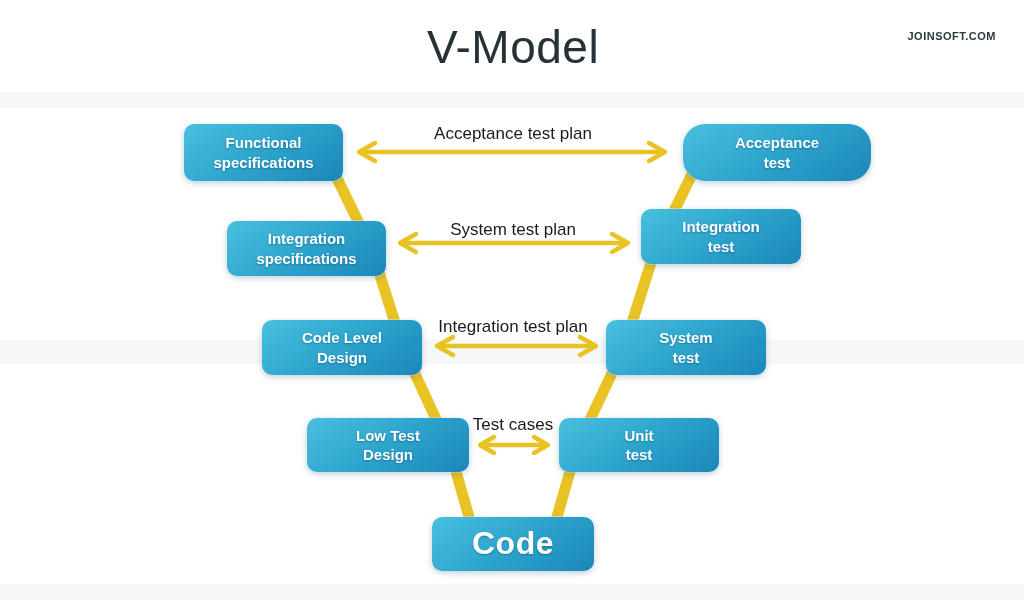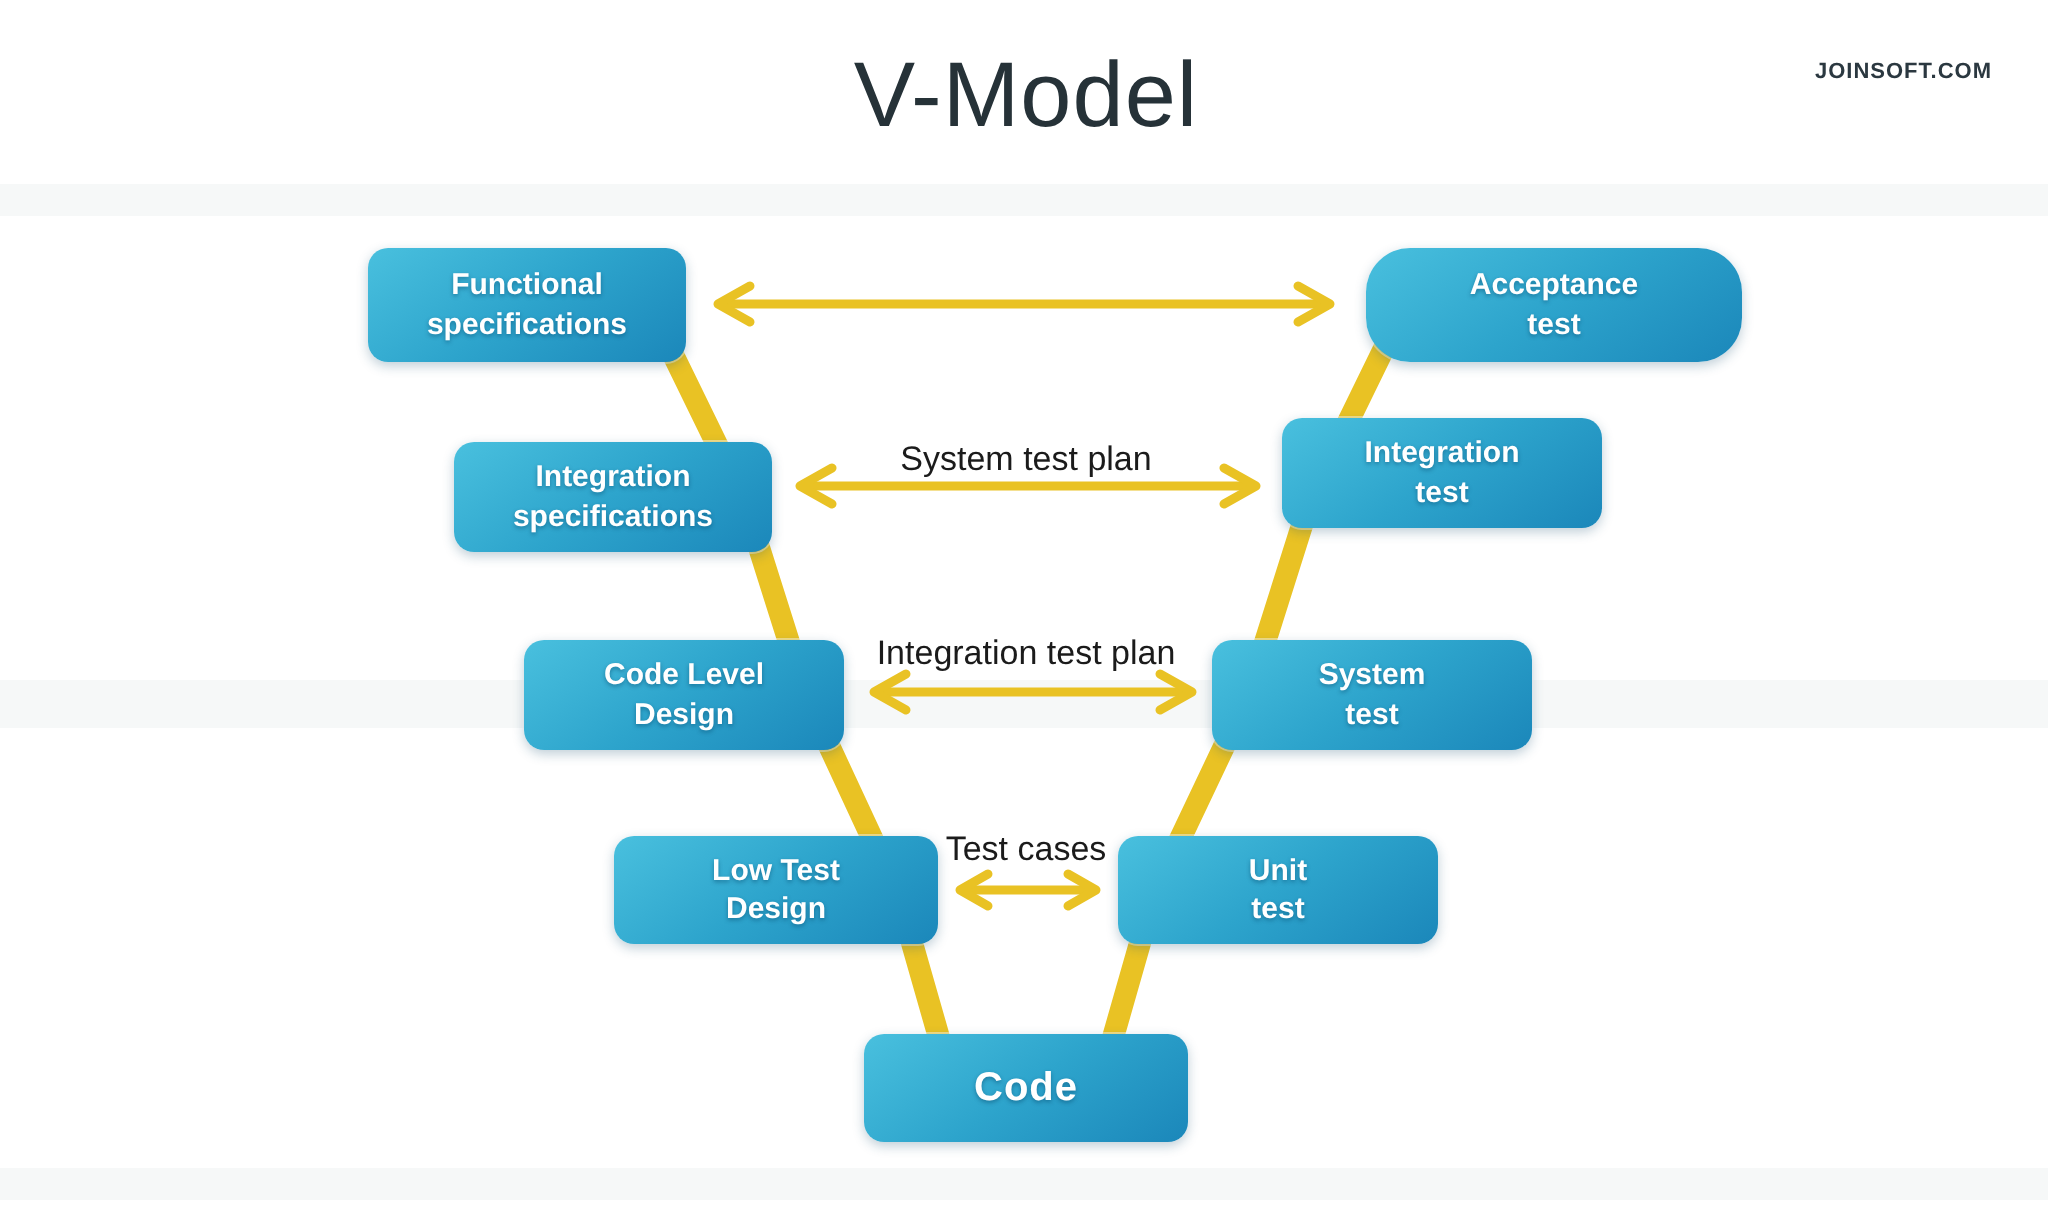--- a/index.html
+++ b/index.html
@@ -29,21 +29,21 @@
   .node{
     position:absolute;z-index:2;
     display:flex;align-items:center;justify-content:center;text-align:center;
     background:linear-gradient(145deg,#49c0de 0%,#2da4cc 50%,#1b87ba 100%);
     border-radius:10px;
     box-shadow:0 2px 6px rgba(25,80,110,0.28), 0 0 0 1px rgba(255,255,255,0.45);
     color:#ffffff;font-weight:bold;font-size:15px;line-height:1.3;
     text-shadow:0 1px 2px rgba(0,60,95,0.45);
   }
   .node span{white-space:pre-line;}
-  .node.code{font-size:20px;letter-spacing:0.5px;}
+  .node.code{font-size:32px;letter-spacing:0.5px;}
 
   .n-l1{left:184px;top:124px;width:159px;height:57px;}
   .n-r1{left:683px;top:124px;width:188px;height:57px;border-radius:22px;}
   .n-l2{left:227px;top:221px;width:159px;height:55px;}
   .n-r2{left:641px;top:209px;width:160px;height:55px;}
   .n-l3{left:262px;top:320px;width:160px;height:55px;}
   .n-r3{left:606px;top:320px;width:160px;height:55px;}
   .n-l4{left:307px;top:418px;width:162px;height:54px;}
   .n-r4{left:559px;top:418px;width:160px;height:54px;}
   .n-code{left:432px;top:517px;width:162px;height:54px;}
@@ -131,17 +131,18 @@
   </div>
   <div class="node n-r4">
     <span>Unit
 test</span>
   </div>
 
   <div class="node code n-code">
     <span>Code</span>
   </div>
 
+  <div class="conn-label cl1">Acceptance test plan</div>
   <div class="conn-label cl2">System test plan</div>
   <div class="conn-label cl3">Integration test plan</div>
   <div class="conn-label cl4">Test cases</div>
 
 </div>
 
 </body></html>

